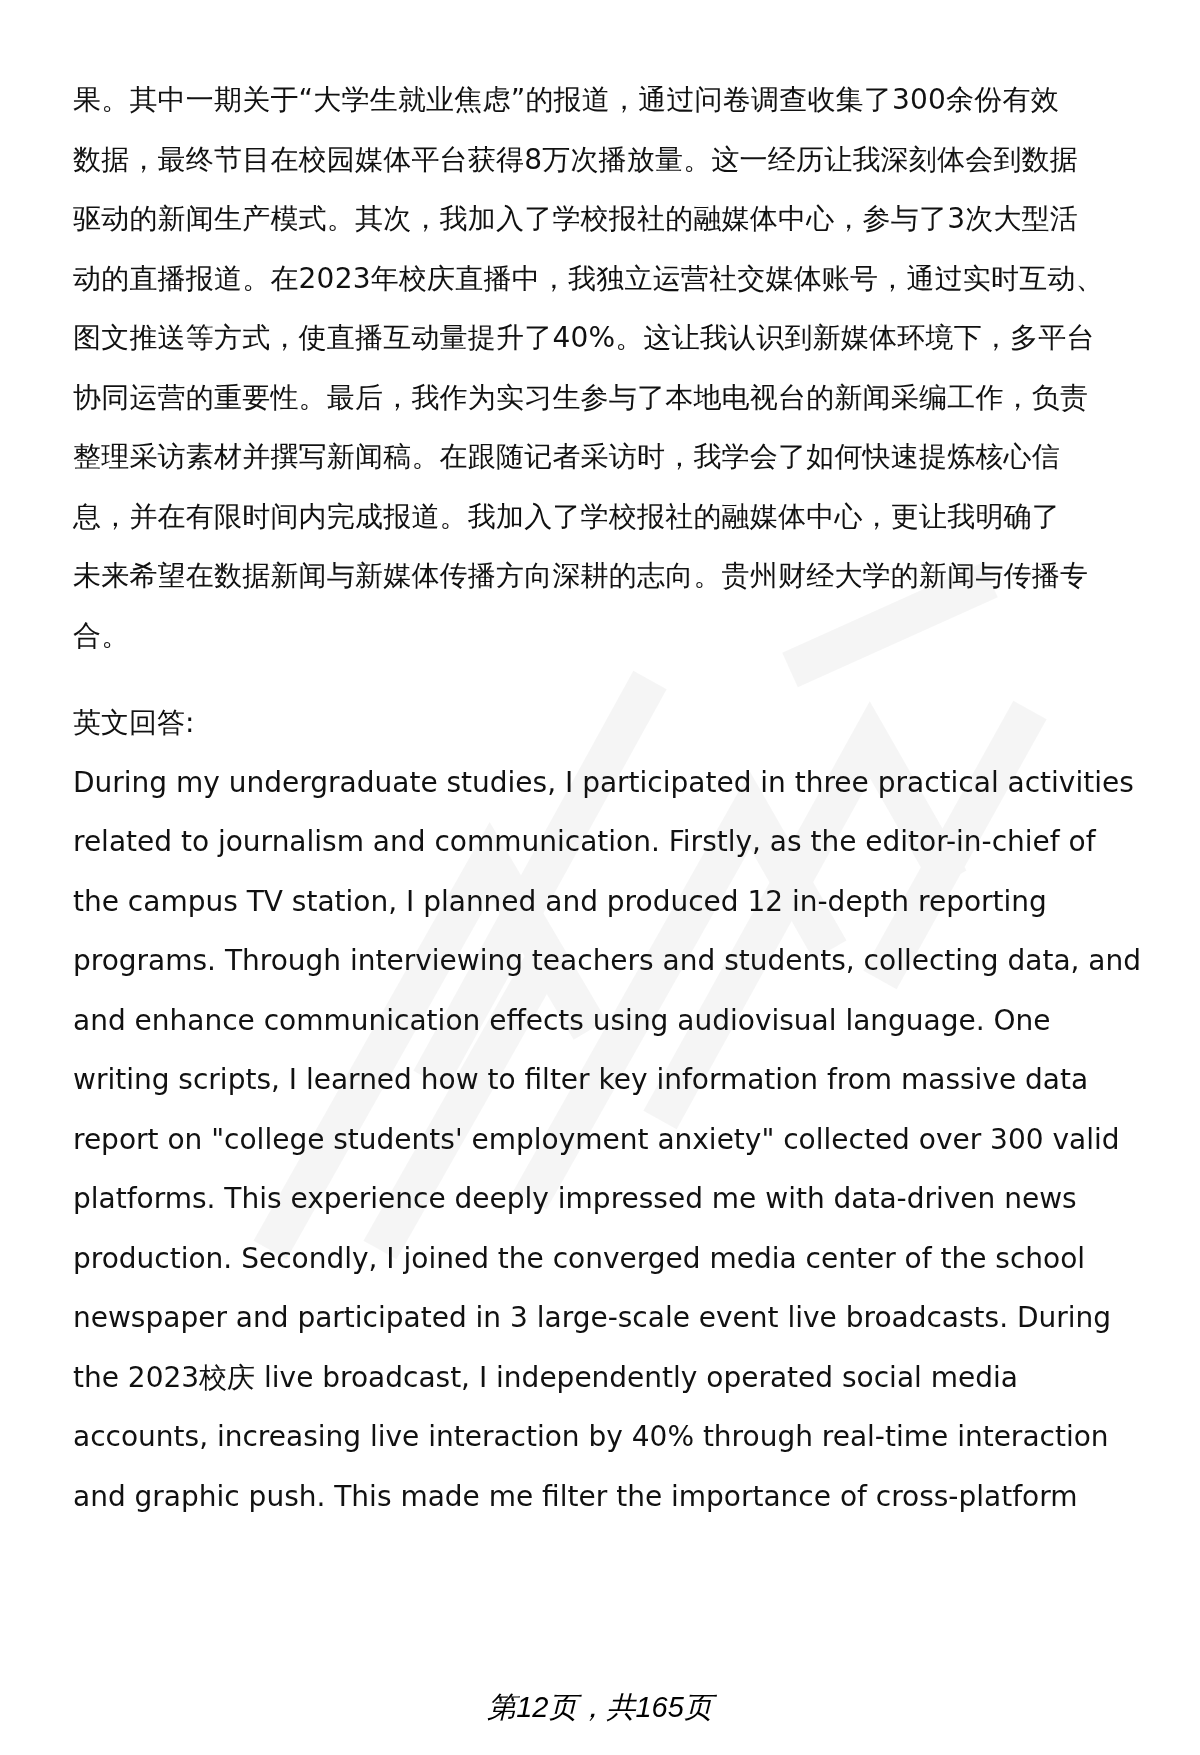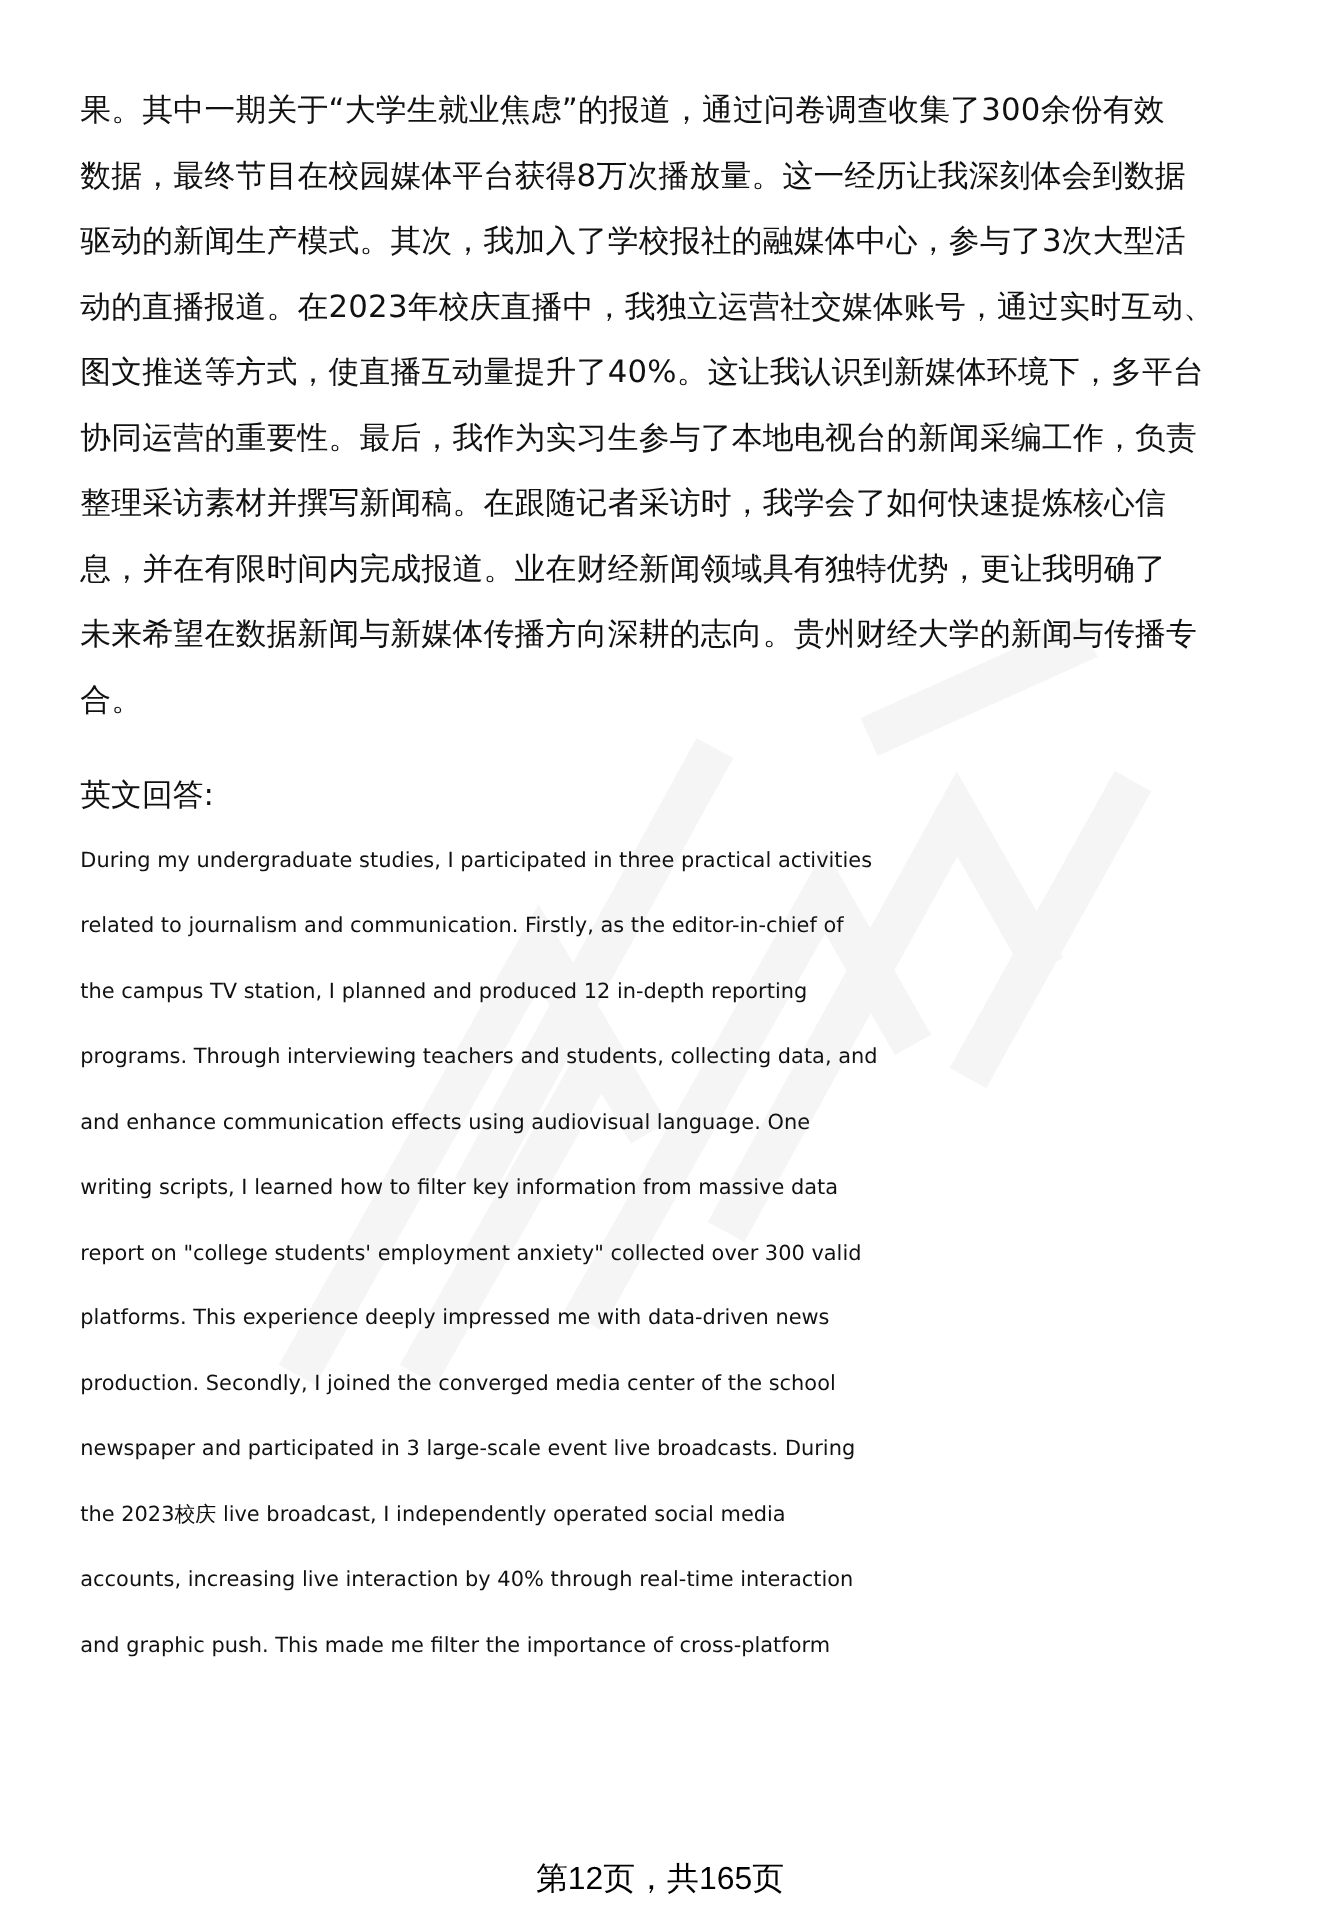--- a/index.html
+++ b/index.html
@@ -4,25 +4,25 @@
 <style>
   html, body { margin: 0; padding: 0; background: #ffffff; }
   body { width: 1200px; height: 1755px; position: relative; overflow: hidden;
          font-family: "DejaVu Sans", "Liberation Sans", sans-serif; color: #111111; }
   .page { position: absolute; left: 0; top: 0; width: 1015px; height: 1755px; }
   .watermark { position: absolute; left: 230px; top: 560px; width: 820px; height: 700px;
                pointer-events: none; opacity: 0.08; }
   .content { position: absolute; left: 73px; top: 70px; width: 1080px; }
   .line { font-size: 28px; line-height: 59.5px; height: 59.5px; white-space: nowrap;
           letter-spacing: 0.2px; }
-  .line.en { font-size: 19px; letter-spacing: 0px; }
+  .line.en { font-size: 28px; letter-spacing: 0px; }
   .gap { height: 28px; }
   .label { font-size: 28px; line-height: 59.5px; height: 59.5px; }
   .footer { position: absolute; left: 0; width: 1200px; top: 1688px; text-align: center;
-            font-size: 29px; font-family: "Liberation Sans", sans-serif; color: #000; }
+            font-size: 29px; font-family: "Liberation Sans", sans-serif; color: #000; font-style: italic; }
 </style>
 </head>
 <body>
 
 <div class="page">
 
   <svg class="watermark" viewBox="0 0 820 700">
     <g fill="none" stroke="#8a8a8a" stroke-width="38" stroke-linecap="butt">
       <path d="M40 690 L260 300 L360 470"></path>
       <path d="M150 690 L320 390"></path>
@@ -36,21 +36,21 @@
 
   <div class="content">
     <div>
       <div class="line">果。其中一期关于“大学生就业焦虑”的报道，通过问卷调查收集了300余份有效</div>
       <div class="line">数据，最终节目在校园媒体平台获得8万次播放量。这一经历让我深刻体会到数据</div>
       <div class="line">驱动的新闻生产模式。其次，我加入了学校报社的融媒体中心，参与了3次大型活</div>
       <div class="line">动的直播报道。在2023年校庆直播中，我独立运营社交媒体账号，通过实时互动、</div>
       <div class="line">图文推送等方式，使直播互动量提升了40%。这让我认识到新媒体环境下，多平台</div>
       <div class="line">协同运营的重要性。最后，我作为实习生参与了本地电视台的新闻采编工作，负责</div>
       <div class="line">整理采访素材并撰写新闻稿。在跟随记者采访时，我学会了如何快速提炼核心信</div>
-      <div class="line">息，并在有限时间内完成报道。业在财经新闻领域具有独特优势，更让我明确了</div>
+      <div class="line">息，并在有限时间内完成报道。我加入了学校报社的融媒体中心，更让我明确了</div>
       <div class="line">未来希望在数据新闻与新媒体传播方向深耕的志向。贵州财经大学的新闻与传播专</div>
       <div class="line">合。</div>
     </div>
 
     <div class="gap"></div>
 
     <div class="label">英文回答:</div>
 
     <div>
       <div class="line en">During my undergraduate studies, I participated in three practical activities</div>

